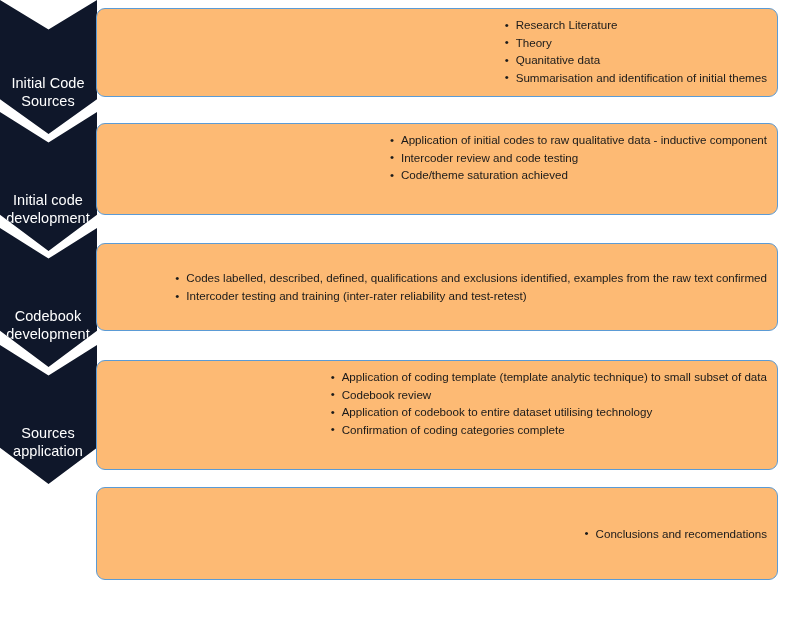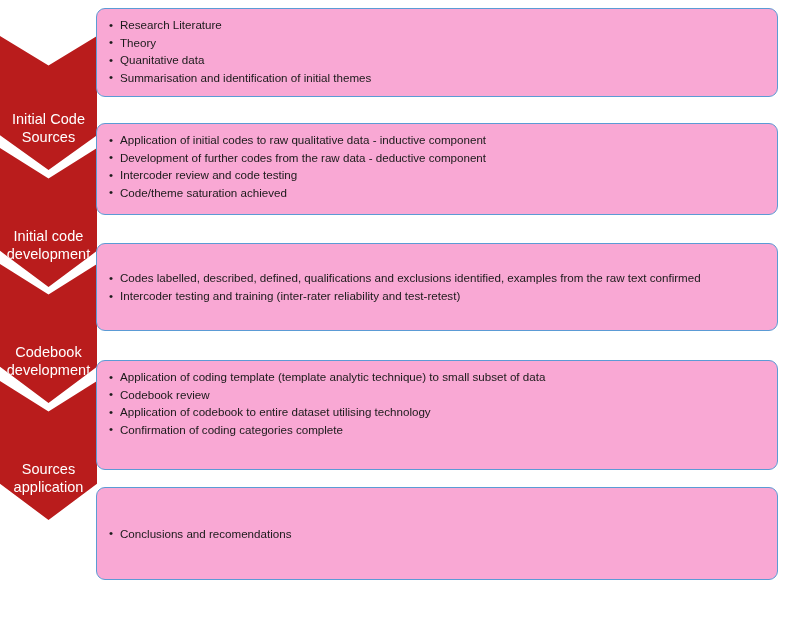--- a/index.html
+++ b/index.html
@@ -25,53 +25,52 @@
     left: 0;
     top: 0;
     width: 97px;
     height: 623px;
   }
 
   .chevron {
     position: absolute;
     left: 0;
     width: 97px;
-    background: #b91c1c;
+    background: #0f172a;
     -webkit-clip-path: polygon(0% 0%, 50% 22%, 100% 0%, 100% 74%, 50% 100%, 0% 74%);
     clip-path: polygon(0% 0%, 50% 22%, 100% 0%, 100% 74%, 50% 100%, 0% 74%);
     display: flex;
     align-items: flex-end;
-    justify-content: center;
     overflow: hidden;
-    margin-top: 36px;
   }
 
   .chevron-label {
     color: #ffffff;
     font-size: 14.5px;
     line-height: 17.5px;
     text-align: center;
     width: 96px;
     padding: 0 1px 24px 1px;
     letter-spacing: 0.05px;
     word-wrap: break-word;
   }
 
   
   .content-box {
     position: absolute;
     left: 96px;
     width: 682px;
-    background: #f9a8d4;
+    background: #fdba74;
     border: 1.3px solid #5B9BD5;
     border-radius: 9px;
     padding: 7px 10px 7px 12px;
     display: flex;
     flex-direction: column;
     justify-content: flex-start;
+    align-items: flex-end;
   }
 
   .content-box.vcenter { justify-content: center; }
 
   ul.bullets {
     list-style: none;
     margin: 0;
     padding: 0;
   }
 
@@ -119,21 +118,20 @@
       <li>Research Literature</li>
       <li>Theory</li>
       <li>Quanitative data</li>
       <li>Summarisation and identification of initial themes</li>
     </ul>
   </div>
 
   <div class="content-box" style="top:123px;height:92px;">
     <ul class="bullets">
       <li>Application of initial codes to raw qualitative data - inductive component</li>
-      <li>Development of further codes from the raw data - deductive component</li>
       <li>Intercoder review and code testing</li>
       <li>Code/theme saturation achieved</li>
     </ul>
   </div>
 
   <div class="content-box vcenter" style="top:243px;height:88px;">
     <ul class="bullets">
       <li>Codes labelled, described, defined, qualifications and exclusions identified, examples from the raw text confirmed</li>
       <li>Intercoder testing and training (inter-rater reliability and test-retest)</li>
     </ul>

